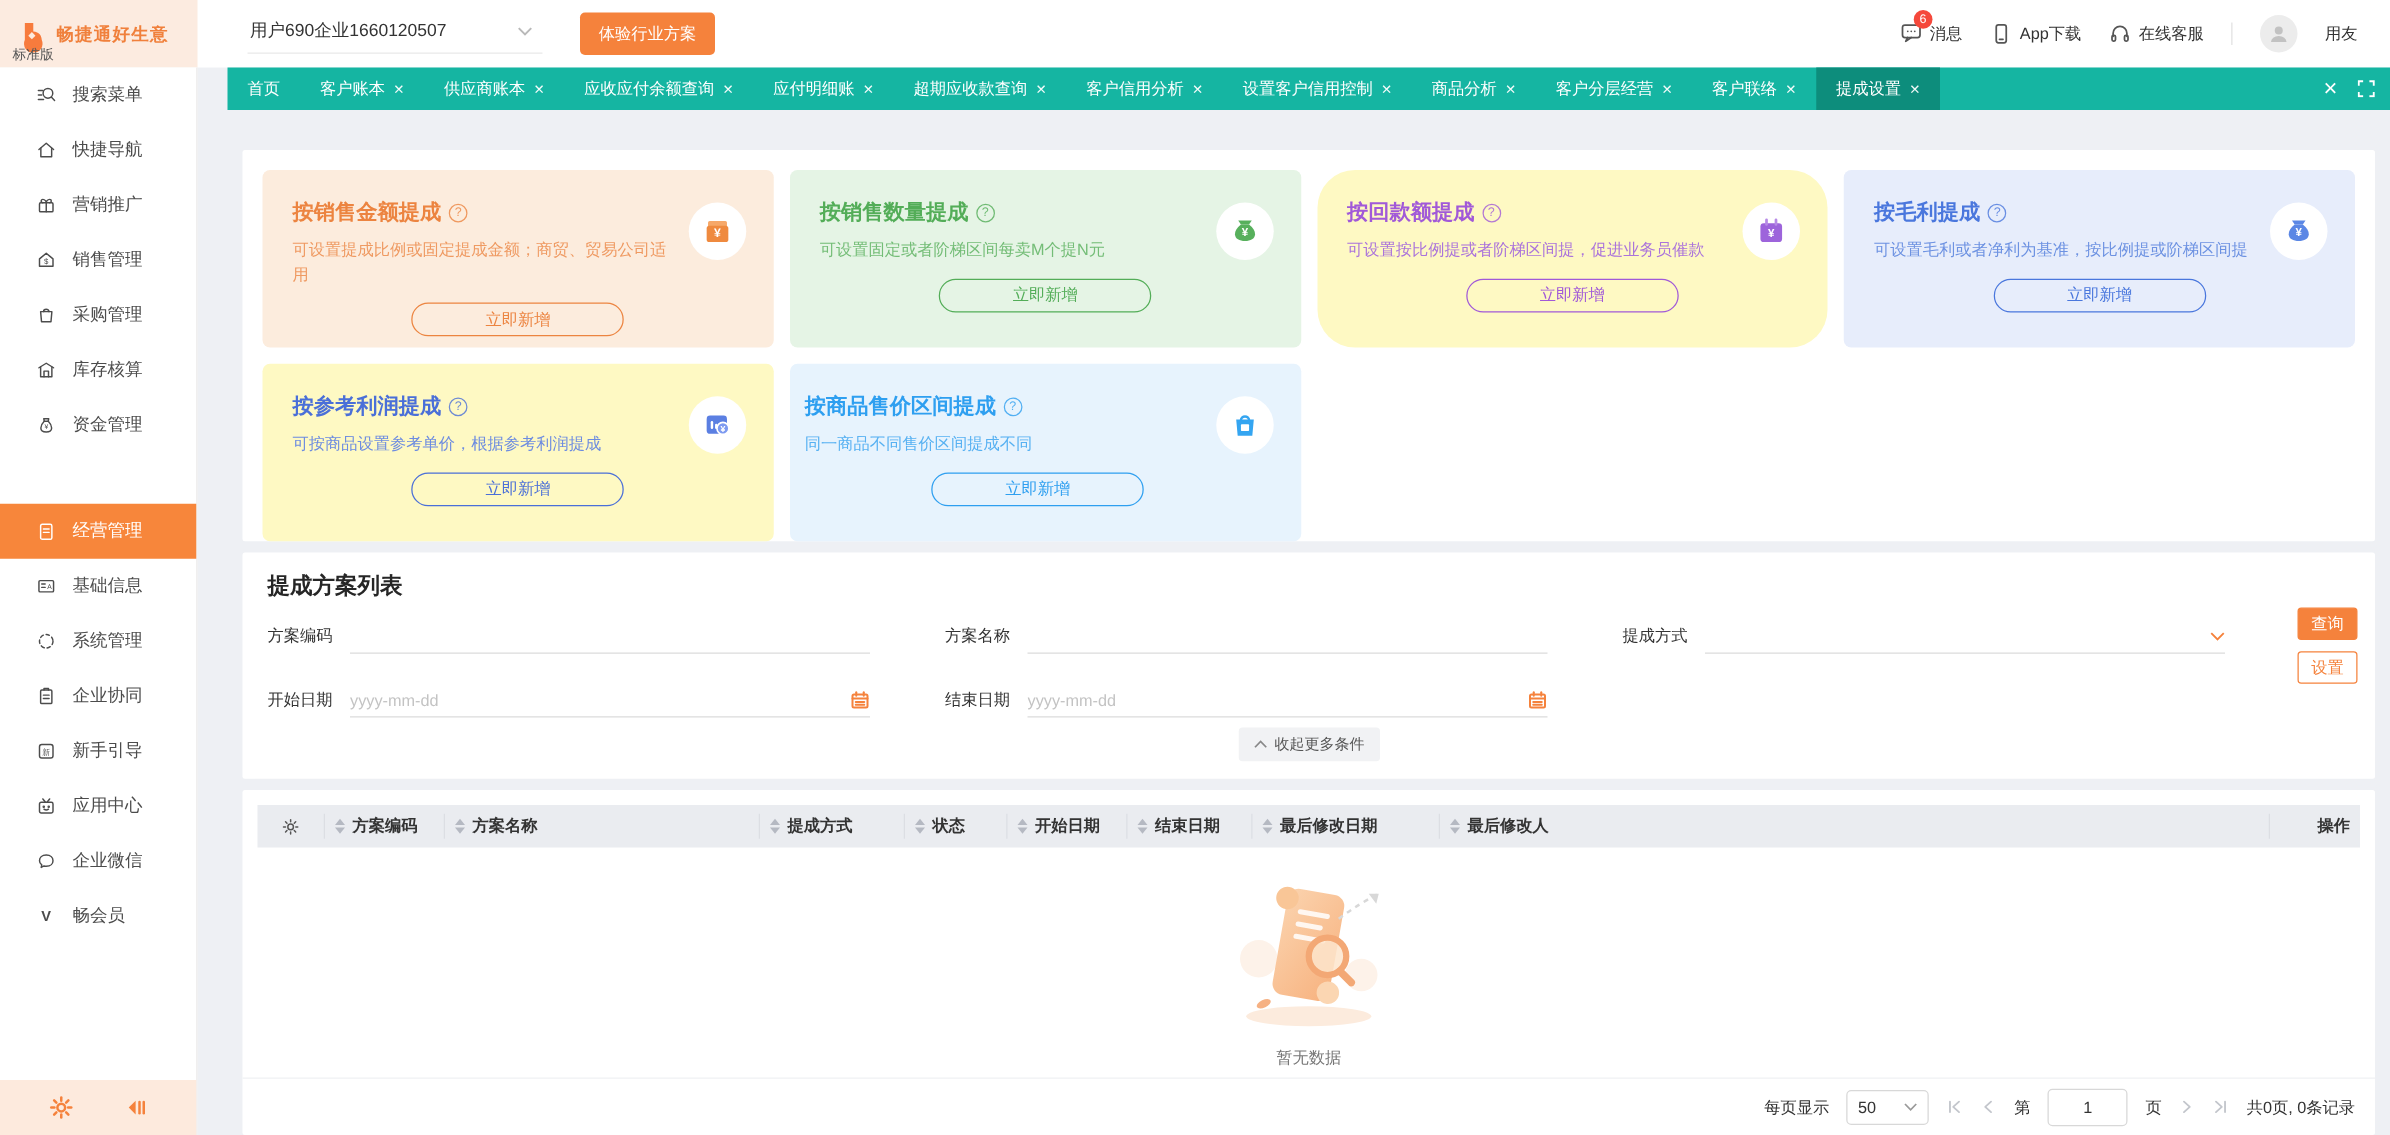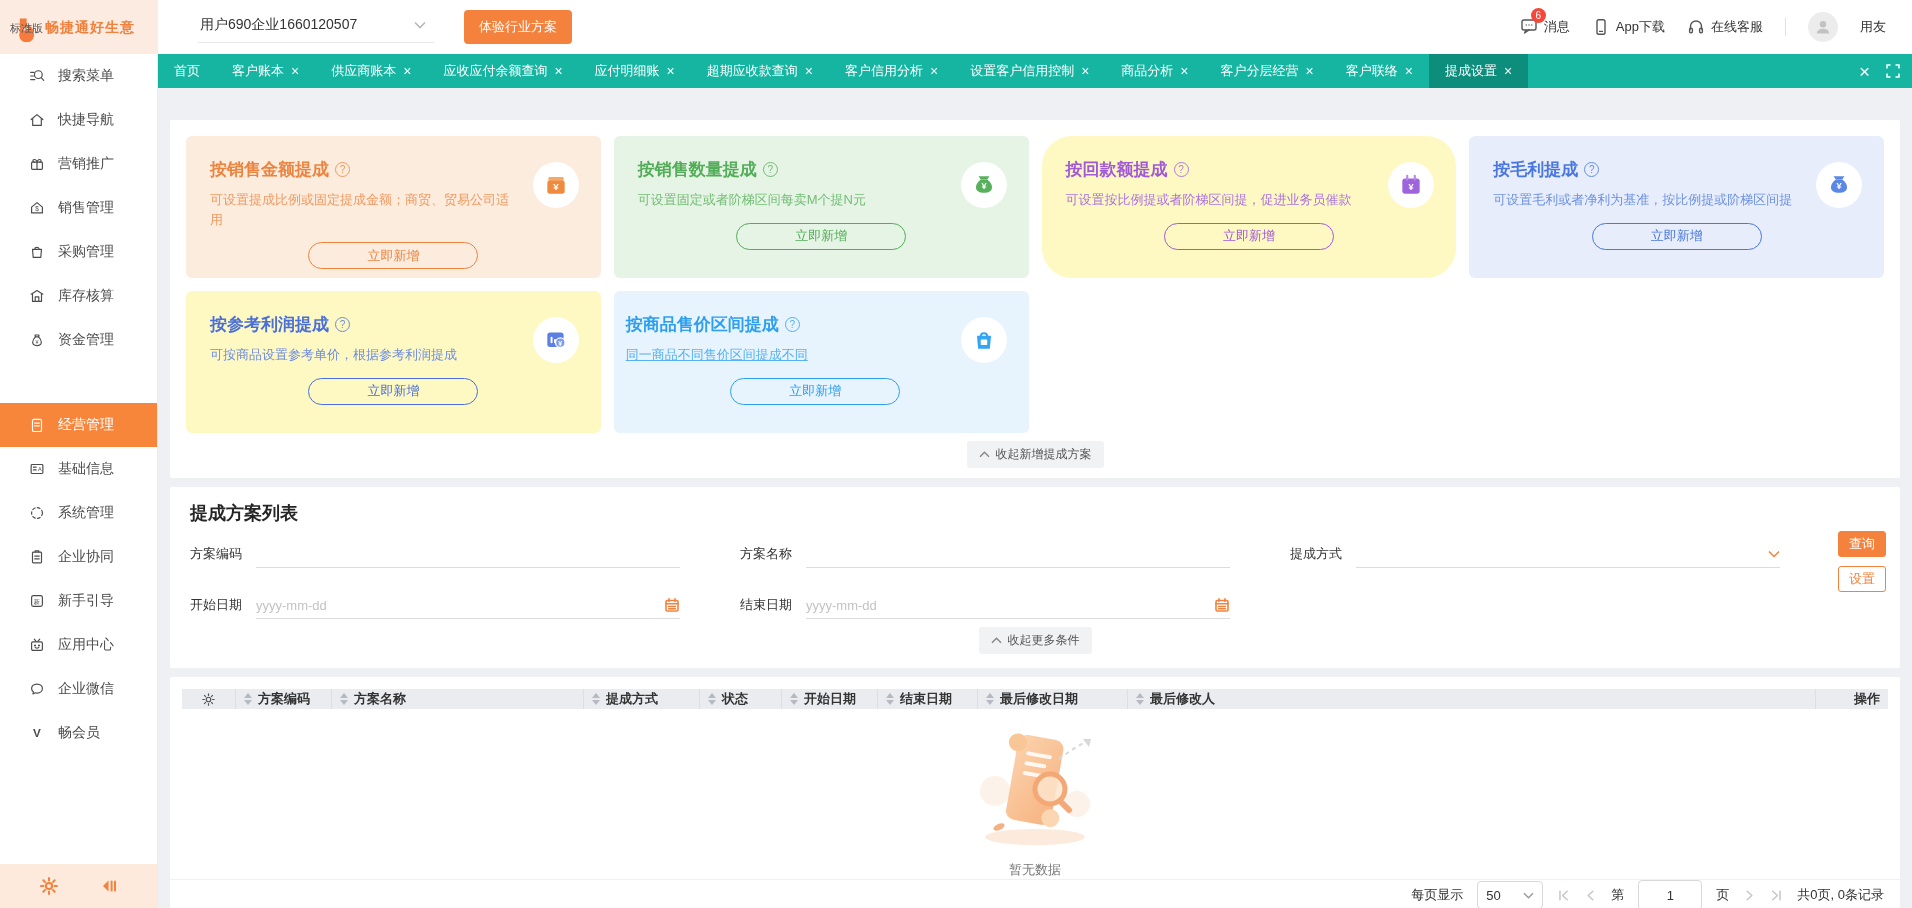--- a/index.html
+++ b/index.html
@@ -4,33 +4,33 @@
 <style>
   * { margin:0; padding:0; box-sizing:border-box; }
   html,body { width:1912px; height:908px; overflow:hidden; }
   body { font-family:"Liberation Sans","DejaVu Sans",sans-serif; background:#eef0f4; color:#333; }
   .app { width:1912px; height:908px; display:flex; flex-direction:column; }
 
   
   .topbar { height:54px; background:#fff; display:flex; align-items:center; flex:none; }
   .logo-box { width:158px; height:54px; background:#fcebe0; display:flex; align-items:center; padding:4px 8px 2px 12px; position:relative; flex:none; }
   .logo-title { color:#f0803c; font-weight:bold; font-size:14px; margin-left:6px; letter-spacing:1px; }
-  .logo-sub { position:absolute; left:10px; bottom:18px; font-size:11px; color:#555; }
+  .logo-sub { position:absolute; left:10px; bottom:3px; font-size:11px; color:#555; }
   .account { display:flex; align-items:center; justify-content:space-between; margin-left:40px; width:236px; padding:4px 8px 8px 2px; border-bottom:1px solid #e9e9e9; cursor:pointer; }
   .account span { font-size:14px; color:#333; }
   .trial-btn { margin-left:30px; background:#f5823c; color:#fff; border:none; font-size:13px; padding:8px 15px; border-radius:4px; cursor:pointer; }
   .top-right { margin-left:auto; display:flex; align-items:center; gap:22px; padding-right:26px; font-size:13px; color:#333; }
   .tr-item { display:flex; align-items:center; gap:6px; cursor:pointer; }
   .msg-wrap { position:relative; }
   .badge { position:absolute; top:-9px; right:-8px; background:#f5483b; color:#fff; font-size:10px; border-radius:8px; min-width:15px; height:15px; line-height:15px; text-align:center; padding:0 3px; }
   .tr-divider { width:1px; height:18px; background:#e1e1e1; }
   .avatar { width:30px; height:30px; border-radius:50%; background:#ececec; display:flex; align-items:center; justify-content:center; }
 
   
-  .body-row { flex:1; display:flex; min-height:0; }
+  .body-row { flex:1; display:flex; min-height:0;gap:24px; }
   .sidebar { width:158px; background:#fff; border-right:1px solid #eceaea; position:relative; flex:none; }
   .side-item { height:44px; display:flex; align-items:center; gap:12px; padding-left:28px; font-size:14px; color:#4c4c4c; cursor:pointer; }
   .side-item svg { stroke:currentColor; fill:none; stroke-width:1.3; stroke-linecap:round; stroke-linejoin:round; flex:none; }
   .side-item svg text { stroke:none; fill:currentColor; }
   .side-item.active { background:#f7863b; color:#fff;margin-top:41px; }
   .side-footer { position:absolute; left:0; right:0; bottom:0; height:44px; background:#fdeadd; display:flex; align-items:center; justify-content:space-evenly; }
   .side-footer svg { cursor:pointer; }
 
   .content-col { flex:1; display:flex; flex-direction:column; min-width:0; }
 
@@ -61,21 +61,21 @@
   .c1 { background:#fcecdd; } .c1 h3,.c1 p,.c1 .help-icon { color:#ec8440; } .c1 p { color:#ef9a62; }
   .c1 .new-btn { border:1px solid #ec8440; color:#ec8440; }
   .c2 { background:#e5f4e5; } .c2 h3,.c2 .help-icon { color:#53ad58; } .c2 p { color:#74bd77; }
   .c2 .new-btn { border:1px solid #53ad58; color:#53ad58; }
   .c3 { background:#fef9c3;border-radius:30px; } .c3 h3,.c3 .help-icon { color:#a159d8; } .c3 p { color:#ab74db; }
   .c3 .new-btn { border:1px solid #a159d8; color:#a159d8; }
   .c4 { background:#e7edfb; } .c4 h3,.c4 .help-icon { color:#4a77dd; } .c4 p { color:#6d92e2; }
   .c4 .new-btn { border:1px solid #4a77dd; color:#4a77dd; }
   .c5 { background:#fef9c3; } .c5 h3,.c5 .help-icon { color:#4a6fd8; } .c5 p { color:#6d8ce0; }
   .c5 .new-btn { border:1px solid #4a6fd8; color:#4a6fd8; }
-  .c6 { background:#e7f3fd;padding-left:12px; } .c6 h3,.c6 .help-icon { color:#2e9ff0; } .c6 p { color:#57b1f2;text-decoration:underline; }
+  .c6 { background:#e7f3fd;padding-left:12px; } .c6 h3,.c6 .help-icon { color:#2e9ff0; } .c6 p { color:#57b1f2; }
   .c6 .new-btn { border:1px solid #2e9ff0; color:#2e9ff0; }
 
   .pill-row { text-align:center; margin:8px 0 10px 0; }
   .collapse-pill { display:inline-flex; align-items:center; gap:6px; background:#f1f2f4; padding:5px 12px; font-size:12px; color:#555; border-radius:3px; cursor:pointer; }
 
   
   .filter-panel { padding:14px 20px 4px 20px; position:relative; flex:none; }
   .filter-panel h2 { font-size:18px; color:#262626; font-weight:bold; }
   .filter-grid { margin-top:16px; display:grid; grid-template-columns:1fr 1fr 1fr; column-gap:60px; row-gap:24px; width:calc(100% - 100px); }
   .field { display:flex; align-items:flex-end; }
@@ -452,28 +452,20 @@
               <span class="card-icon">
                 <svg width="26" height="26" viewBox="0 0 24 24">
                     <path d="M5.5 8 H18.5 L17.4 20 H6.6 Z" fill="#34a5f1"></path>
                     <path d="M9 8.5 C9 4.8 15 4.8 15 8.5" stroke="#34a5f1" stroke-width="1.8" fill="none"></path>
                     <rect x="9" y="11.5" width="6" height="5" rx="0.6" fill="#fff"></rect>
                   </svg>
               </span>
               <button class="new-btn">立即新增</button>
             </div>
 
-          </div>
-          <div class="pill-row">
-            <span class="collapse-pill">
-              <svg width="11" height="7" viewBox="0 0 11 7">
-                  <polyline points="1,5.8 5.5,1.2 10,5.8" fill="none" stroke="#888" stroke-width="1.4"></polyline>
-                </svg>
-              <span>收起新增提成方案</span>
-            </span>
           </div>
         </div>
 
         <div class="panel filter-panel">
           <h2>提成方案列表</h2>
           <div class="filter-grid">
             <div class="field">
               <label>方案编码</label>
               <span class="uline">
                   <input type="text" style="">

